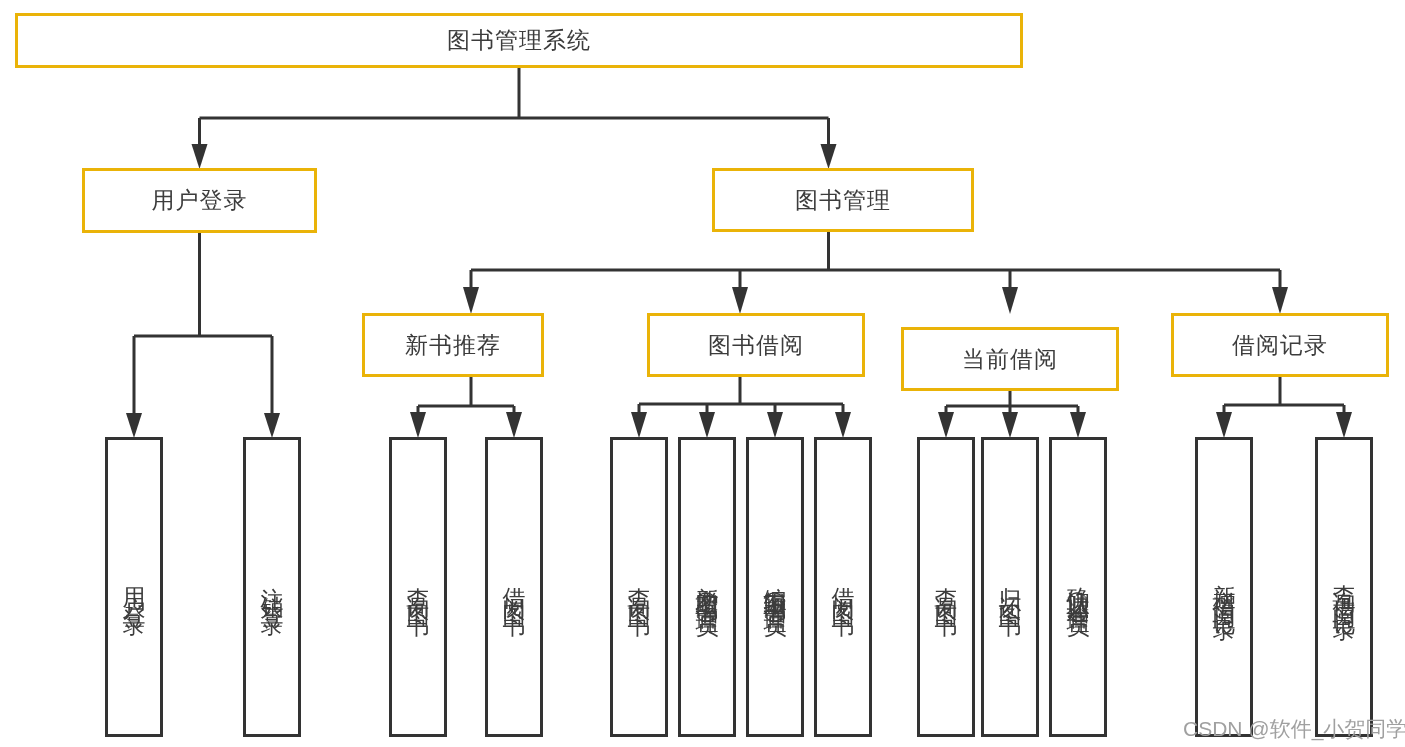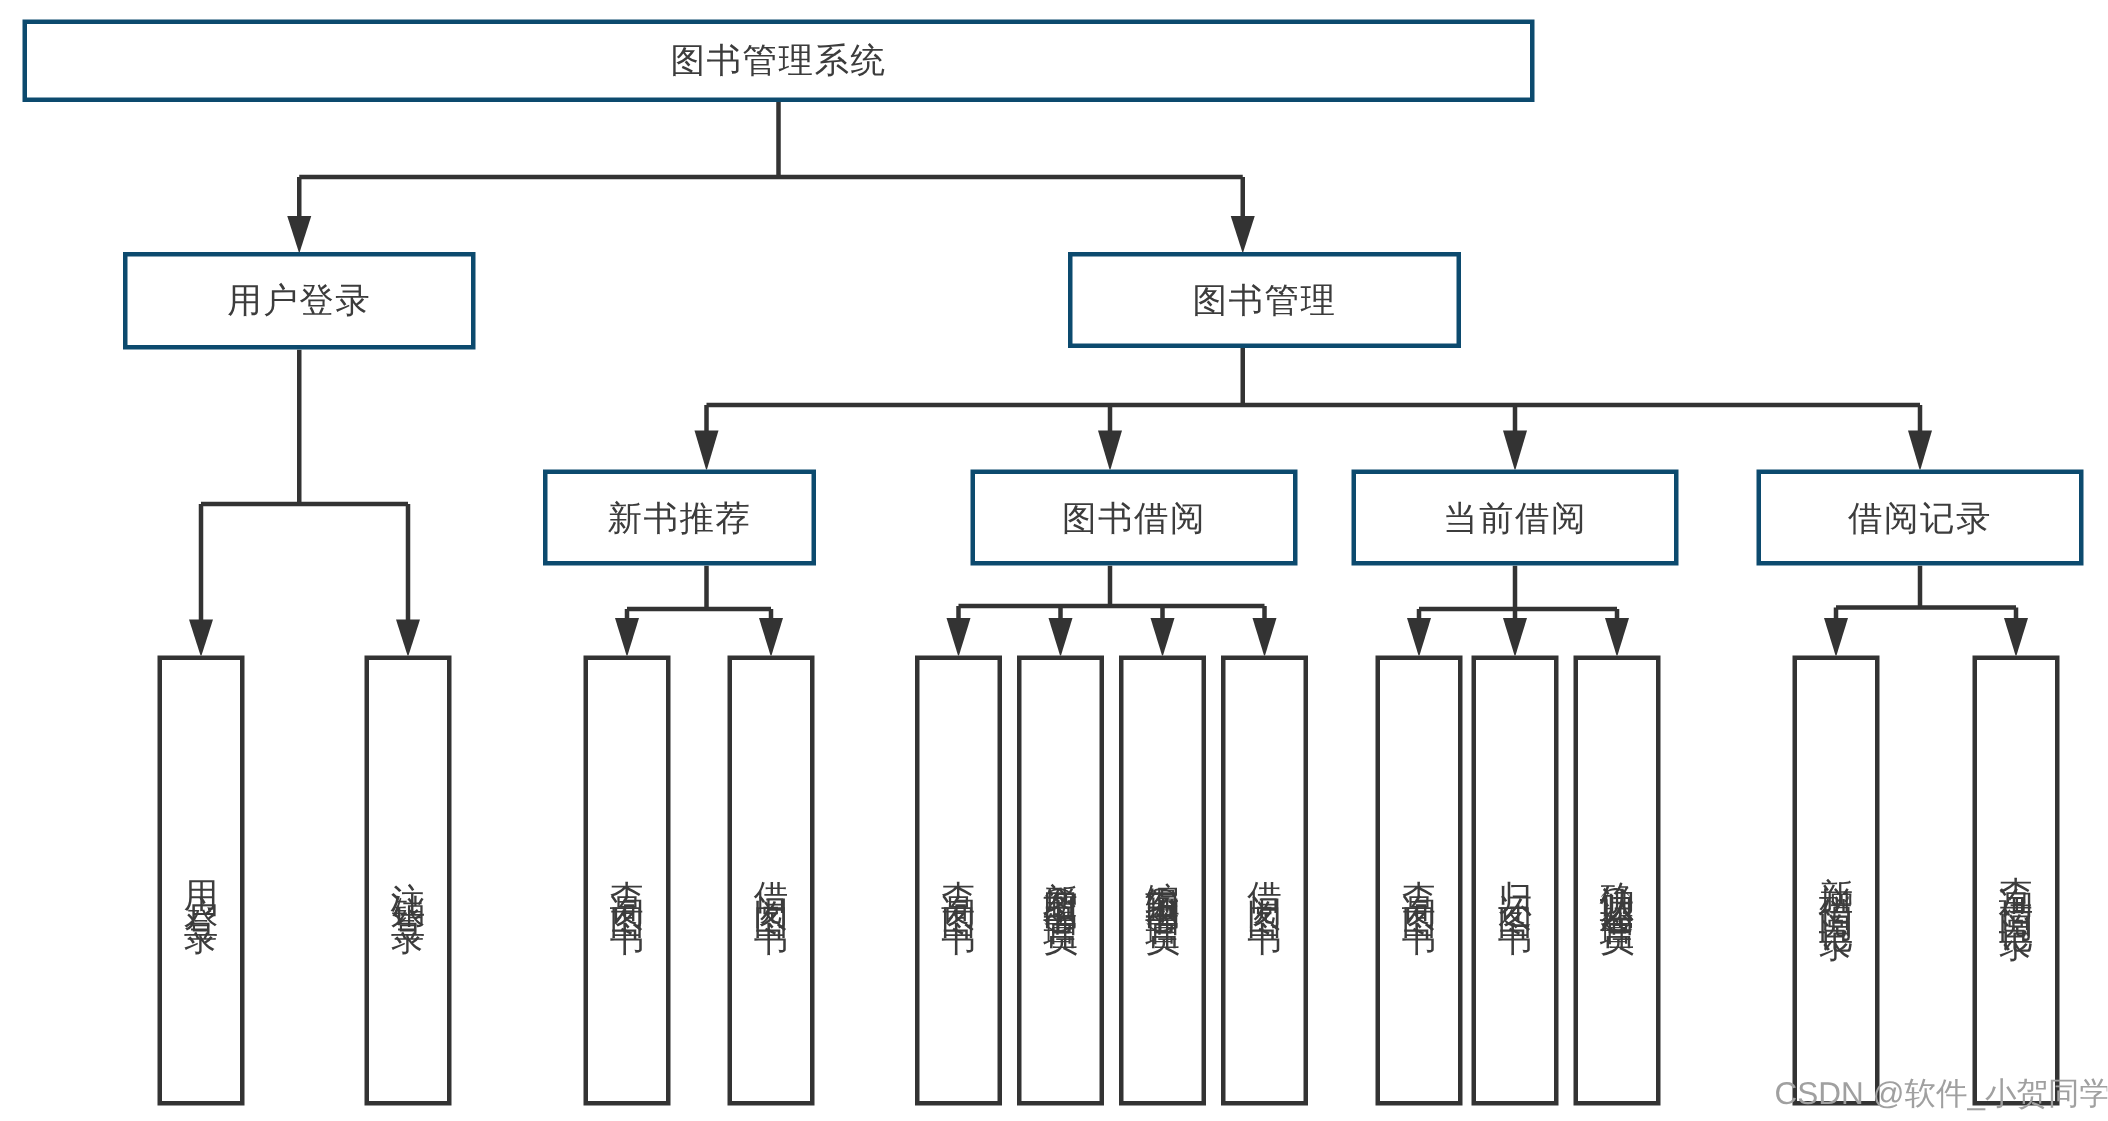--- a/index.html
+++ b/index.html
@@ -15,21 +15,21 @@
   .wires {
     position: absolute;
     left: 0; top: 0;
     width: 1405px; height: 747px;
   }
   .wires path { stroke: #333333; stroke-width: 3; fill: none; }
   .wires polygon { fill: #333333; stroke: none; }
   .node {
     position: absolute;
     background: #ffffff;
-    border: 3px solid #0c4a6e;
+    border: 3px solid #eab308;
     box-sizing: border-box;
     display: flex;
     align-items: center;
     justify-content: center;
   }
   .hlabel {
     font-size: 23px;
     letter-spacing: 1px;
     white-space: nowrap;
   }
@@ -123,21 +123,21 @@
   <div class="node" style="left:712px; top:168px; width:262px; height:64px;">
     <span class="hlabel">图书管理</span>
   </div>
 
   <div class="node" style="left:362px; top:313px; width:182px; height:64px;">
     <span class="hlabel">新书推荐</span>
   </div>
   <div class="node" style="left:631px; top:313px; width:218px; height:64px;margin-left:16px;">
     <span class="hlabel">图书借阅</span>
   </div>
-  <div class="node" style="left:901px; top:313px; width:218px; height:64px;">
+  <div class="node" style="left:901px; top:327px; width:218px; height:64px;">
     <span class="hlabel">当前借阅</span>
   </div>
   <div class="node" style="left:1171px; top:313px; width:218px; height:64px;font-family:Liberation Serif, serif;">
     <span class="hlabel">借阅记录</span>
   </div>
 
   <div class="leaf" style="left:105px;">
     <span class="vlabel ls4">用户登录</span>
   </div>
   <div class="leaf" style="left:243px;">

